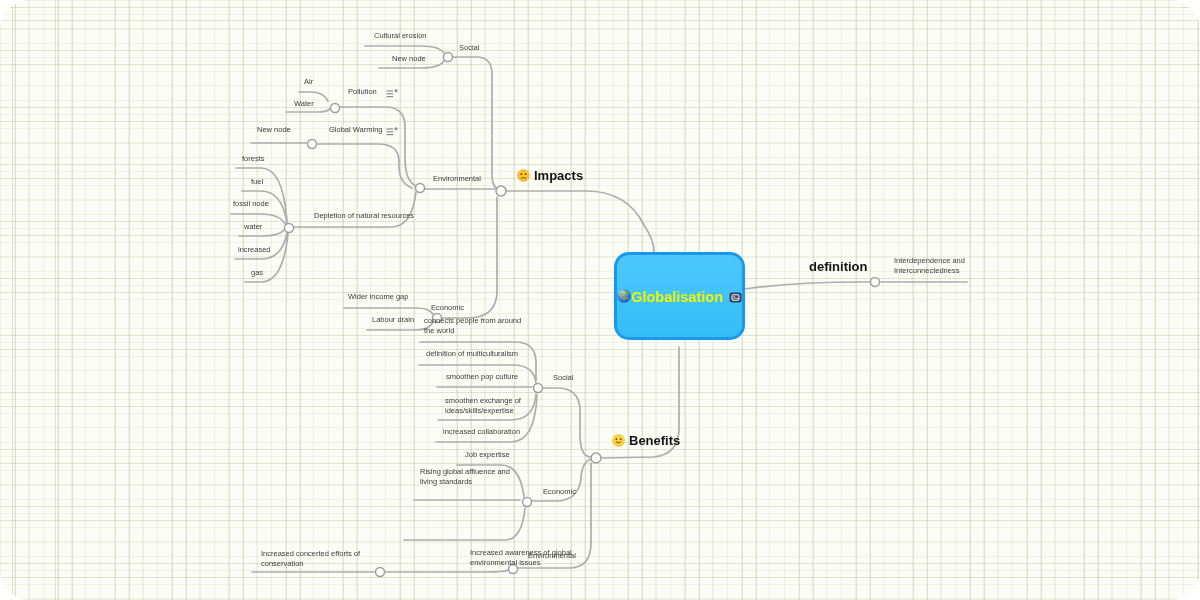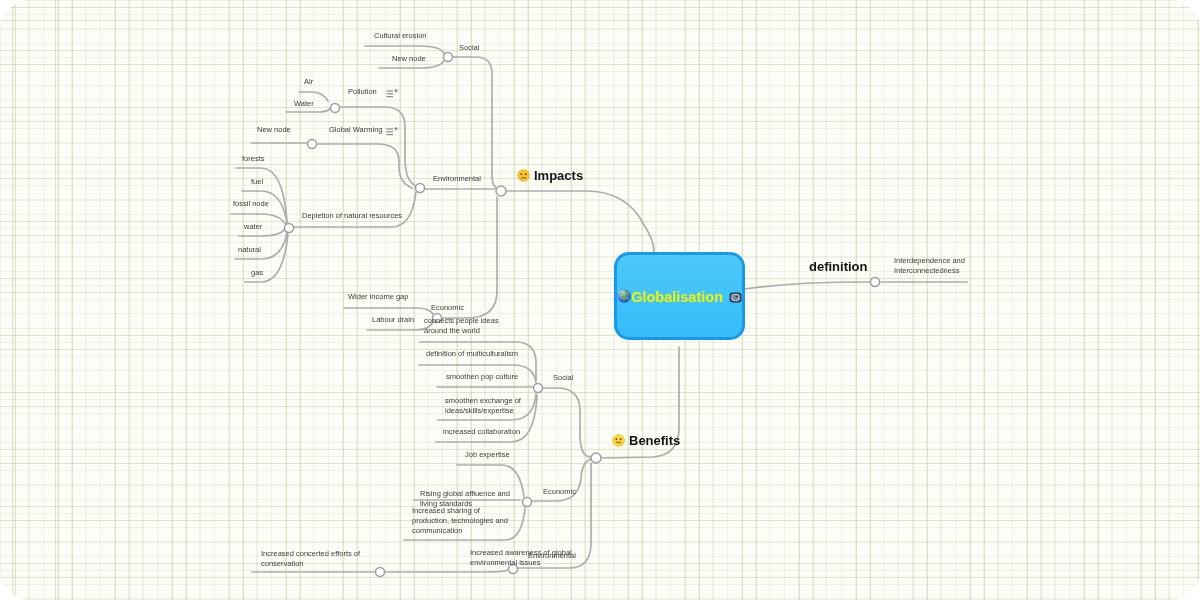--- a/index.html
+++ b/index.html
@@ -129,23 +129,23 @@
         <line x1="0.5" y1="8.6" x2="7" y2="8.6"></line>
         <line x1="10" y1="1" x2="10" y2="4.6"></line>
         <line x1="8.2" y1="2.8" x2="11.8" y2="2.8"></line>
       </g>
   </svg>
 
   <div class="t" style="left:242px;top:154px">forests</div>
   <div class="t" style="left:251px;top:177px">fuel</div>
   <div class="t" style="left:233px;top:199px">fossil node</div>
   <div class="t" style="left:244px;top:222px">water</div>
-  <div class="t" style="left:238px;top:245px">natural</div>
+  <div class="t" style="left:238px;top:245px">increased</div>
   <div class="t" style="left:251px;top:268px">gas</div>
-  <div class="t" style="left:302px;top:211px">Depletion of natural resources</div>
+  <div class="t" style="left:314px;top:211px">Depletion of natural resources</div>
 
   <div class="t" style="left:433px;top:174px">Environmental</div>
 
   <div class="h" style="left:517px;top:168px">
     <svg width="13" height="13" viewBox="0 0 20 20">
       <circle cx="10" cy="10" r="9.3" fill="#fcc32c"></circle>
       <circle cx="10" cy="10" r="9.3" fill="none" stroke="#df9e07" stroke-width="1" opacity="0.6"></circle>
       <circle cx="6.7" cy="8" r="1.4" fill="#5d4037"></circle>
         <circle cx="13.3" cy="8" r="1.4" fill="#5d4037"></circle>
       <path d="M6.5,14.2 Q10,11.8 13.5,14.2" stroke="#5d4037" stroke-width="1.4" fill="none" stroke-linecap="round"></path>
@@ -197,29 +197,28 @@
     <svg width="13" height="13" viewBox="0 0 20 20">
       <circle cx="10" cy="10" r="9.3" fill="#ffd43b"></circle>
       <circle cx="10" cy="10" r="9.3" fill="none" stroke="#e0a807" stroke-width="1" opacity="0.6"></circle>
       <circle cx="6.7" cy="8" r="1.4" fill="#5d4037"></circle>
         <circle cx="13.3" cy="8" r="1.4" fill="#5d4037"></circle>
       <path d="M6.5,12.4 Q10,15 13.5,12.4" stroke="#5d4037" stroke-width="1.4" fill="none" stroke-linecap="round"></path>
     </svg>
     <span>Benefits</span>
   </div>
 
-  <div class="t wrap" style="left:424px;top:316px;width:100px">connects people ideas around the world</div>
+  <div class="t wrap" style="left:424px;top:316px;width:100px">connects people from around the world</div>
   <div class="t" style="left:426px;top:349px">definition of multiculturalism</div>
   <div class="t" style="left:446px;top:372px">smoothen pop culture</div>
   <div class="t wrap" style="left:445px;top:396px;width:86px">smoothen exchange of ideas/skills/expertise</div>
   <div class="t" style="left:443px;top:427px">increased collaboration</div>
   <div class="t" style="left:553px;top:373px">Social</div>
 
   <div class="t" style="left:465px;top:450px">Job expertise</div>
-  <div class="t wrap" style="left:420px;top:489px;width:100px">Rising global affluence and living standards</div>
-  <div class="t wrap" style="left:412px;top:506px;width:105px">Increased sharing of production, technologies and communication</div>
+  <div class="t wrap" style="left:420px;top:467px;width:100px">Rising global affluence and living standards</div>
   <div class="t" style="left:543px;top:487px">Economic</div>
 
   <div class="t wrap" style="left:470px;top:548px;width:110px">Increased awareness of global environmental issues</div>
   <div class="t" style="left:528px;top:551px">Environmental</div>
   <div class="t wrap" style="left:261px;top:549px;width:112px">Increased concerted efforts of conservation</div>
 
 </div>
 
 </body></html>

